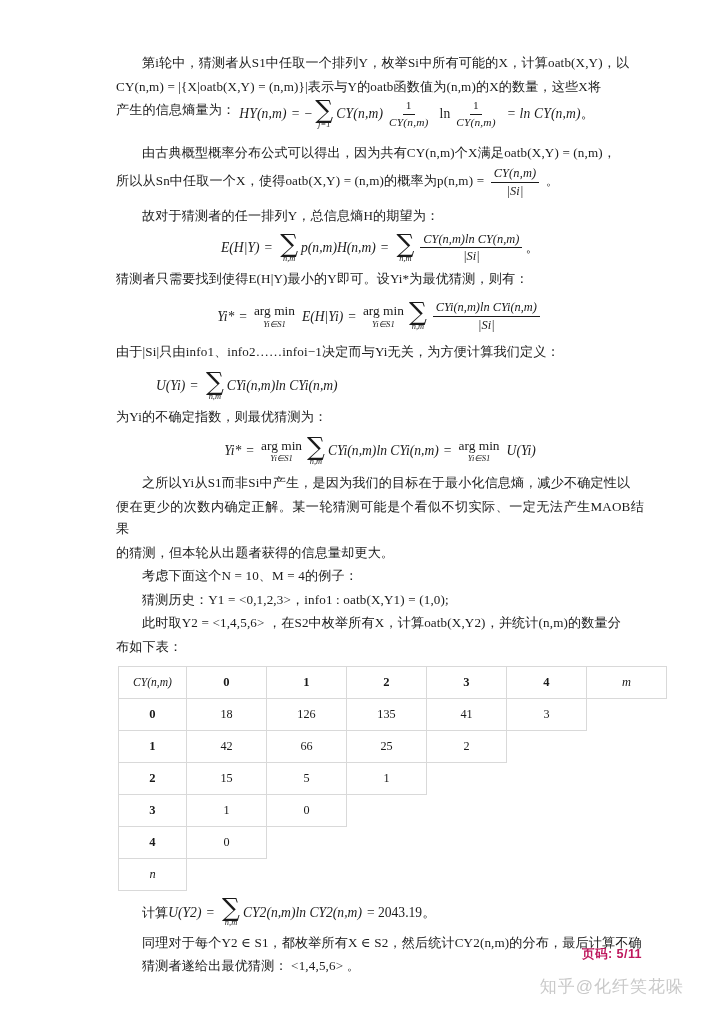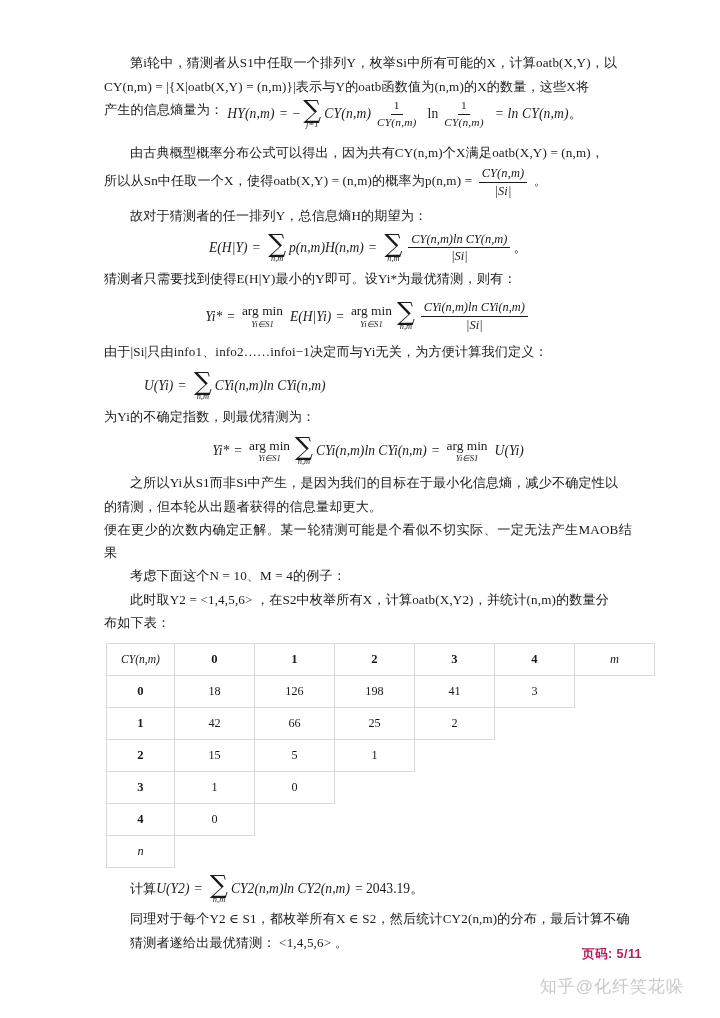--- a/index.html
+++ b/index.html
@@ -17,21 +17,21 @@
   }
   .page {
     position: absolute;
     left: 0; top: 0;
     width: 720px;
     height: 1018px;
     background: #fff;
   }
   .content {
     position: absolute;
-    left: 104px;
+    left: 116px;
     top: 52px;
     width: 528px;
   }
 
   
   .para {
     font-size: 13.1px;
     line-height: 22.5px;
     text-align: justify;
     text-justify: inter-ideograph;
@@ -321,30 +321,33 @@
         <span class="und">Yi∈S1</span>
       </span>
       <span class="gap"></span>
       <span class="math">U(Yi)</span>
     </div>
 
     <p class="para indent">
       <span>之所以Yi从S1而非Si中产生，是因为我们的目标在于最小化信息熵，减少不确定性以</span>
     </p>
     <p class="para">
+      <span>便在更少的次数内确定正解。某一轮猜测可能是个看似不切实际、一定无法产生MAOB结果</span>
+    </p>
+    <p class="para">
       <span>的猜测，但本轮从出题者获得的信息量却更大。</span>
     </p>
-    <p class="para">
-      <span>便在更少的次数内确定正解。某一轮猜测可能是个看似不切实际、一定无法产生MAOB结果</span>
-    </p>
 
     <p class="para indent">
       <span>考虑下面这个N = 10、M = 4的例子：</span>
     </p>
 
+    <p class="para indent">
+      <span>猜测历史：Y1 = &lt;0,1,2,3&gt;，info1 : oatb(X,Y1) = (1,0);</span>
+    </p>
 
     <p class="para indent">
       <span>此时取Y2 = &lt;1,4,5,6&gt; ，在S2中枚举所有X，计算oatb(X,Y2)，并统计(n,m)的数量分</span>
     </p>
     <p class="para">
       <span>布如下表：</span>
     </p>
 
     <div class="tbl-wrap">
       <table class="cy">
@@ -364,21 +367,21 @@
             <td class="hdr">1</td>
             <td class="hdr">2</td>
             <td class="hdr">3</td>
             <td class="hdr">4</td>
             <td class="axis">m</td>
           </tr>
           <tr>
             <td class="rowhdr">0</td>
             <td>18</td>
             <td>126</td>
-            <td>198</td>
+            <td>135</td>
             <td>41</td>
             <td>3</td>
             <td class="blank"></td>
           </tr>
           <tr>
             <td class="rowhdr">1</td>
             <td>42</td>
             <td>66</td>
             <td>25</td>
             <td>2</td>

